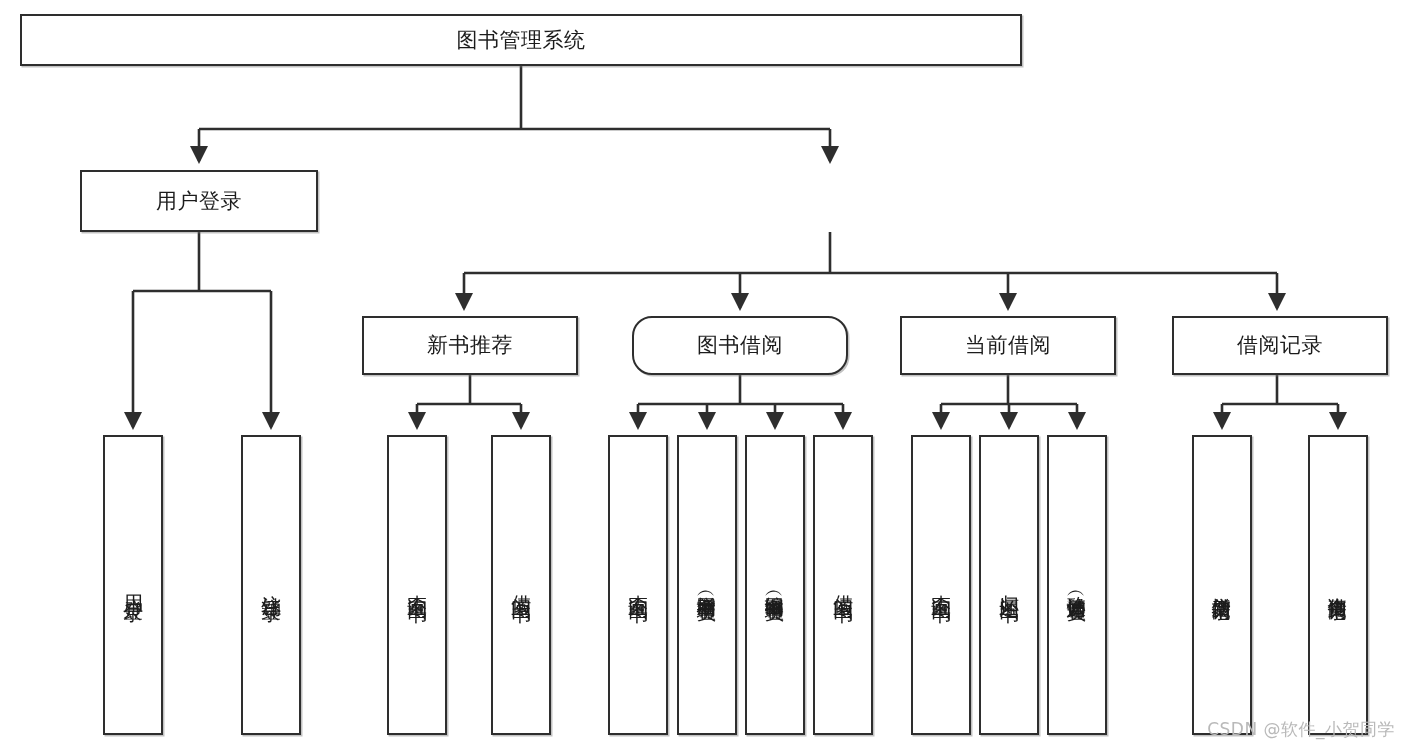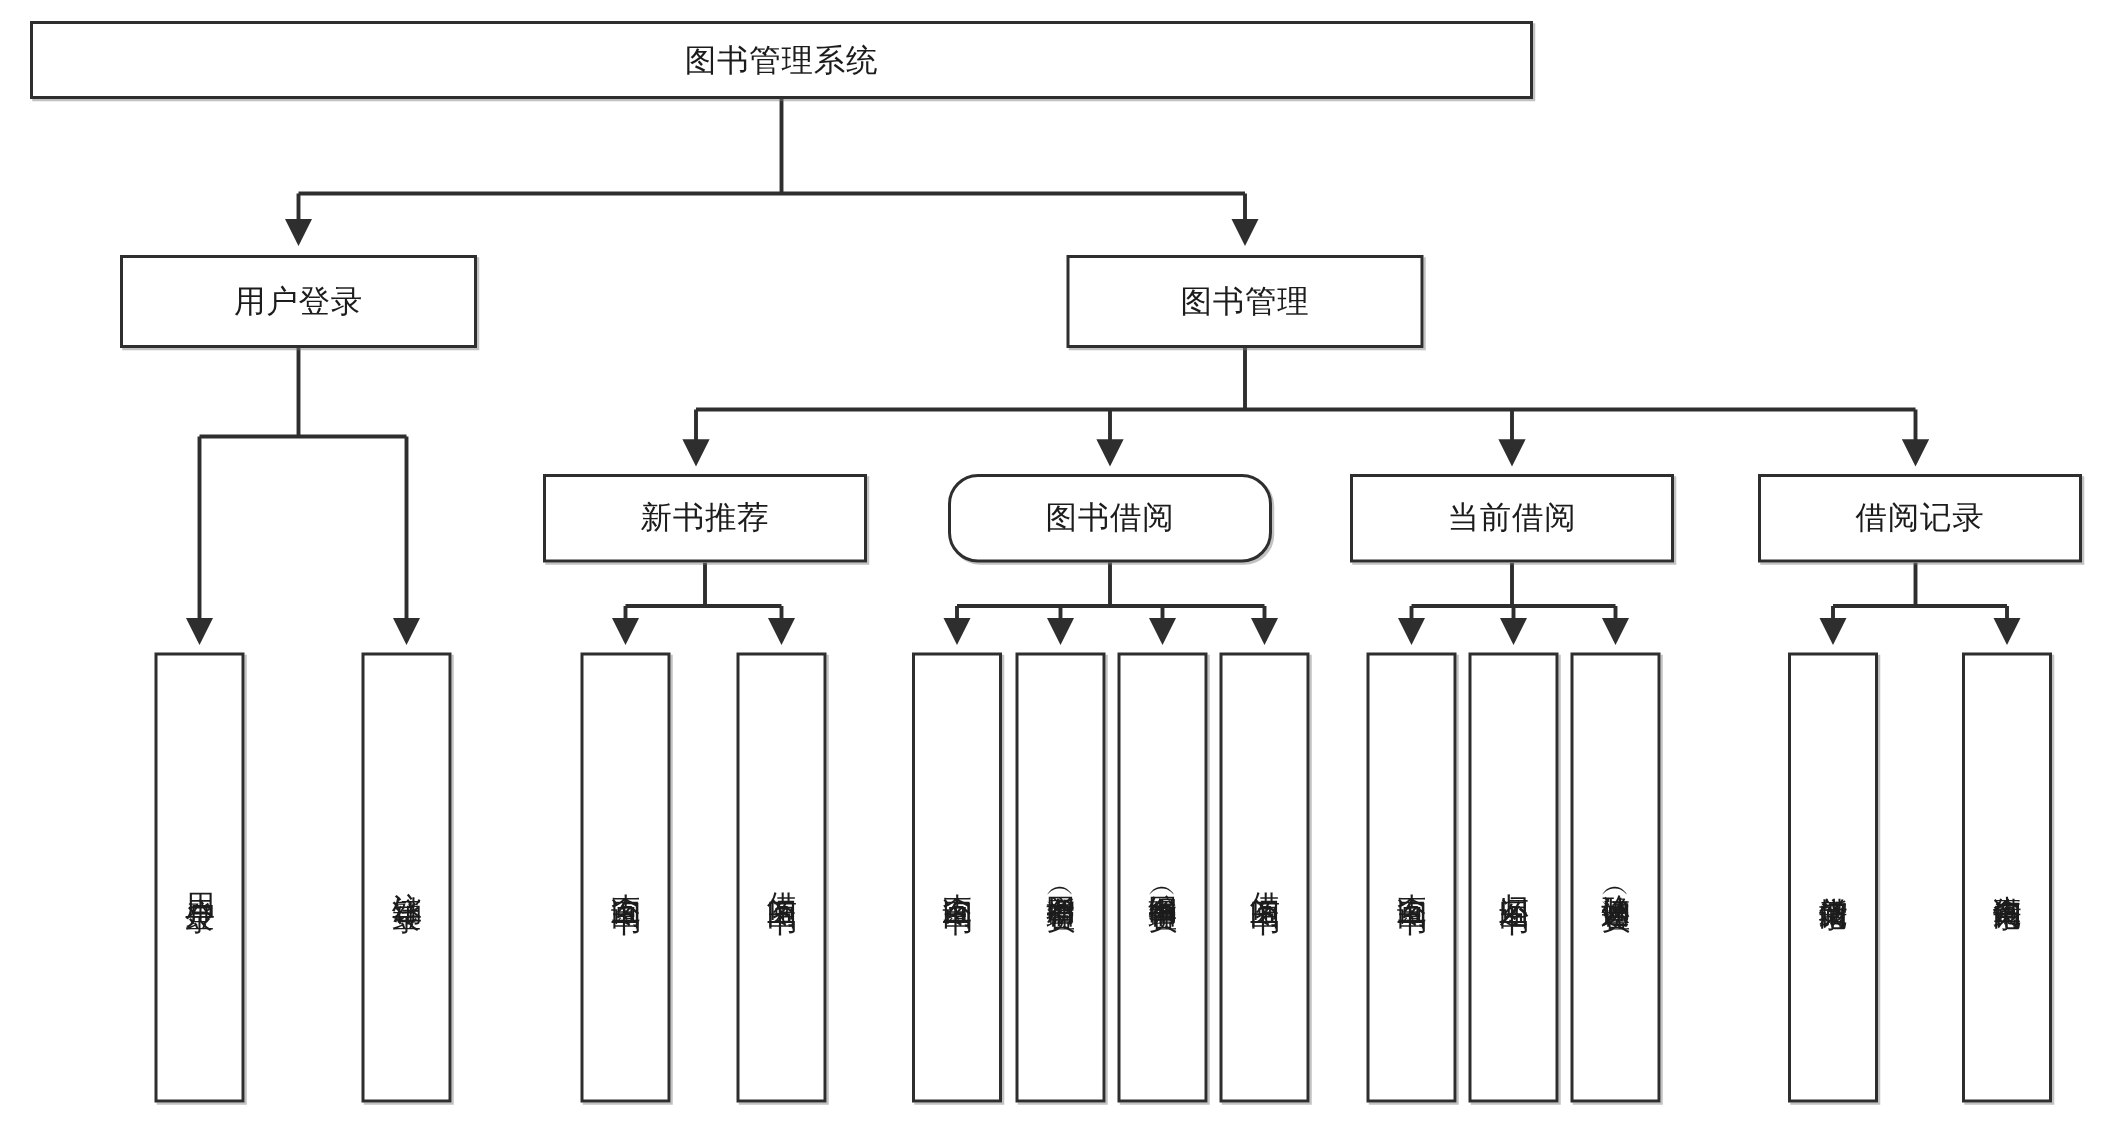--- a/index.html
+++ b/index.html
@@ -120,23 +120,20 @@
     </g>
   </svg>
 
   <div class="node" style="left:20px; top:14px; width:1002px; height:52px;">
     <span class="label">图书管理系统</span>
   </div>
 
   <div class="node" style="left:80px; top:170px; width:238px; height:62px;">
     <span class="label">用户登录</span>
   </div>
-  <div class="node" style="left:711px; top:170px; width:238px; height:62px;">
-    <span class="label">图书管理</span>
-  </div>
 
   <div class="node" style="left:362px; top:316px; width:216px; height:59px;">
     <span class="label">新书推荐</span>
   </div>
   <div class="node" style="left:632px; top:316px; width:216px; height:59px;border-radius:20px;">
     <span class="label">图书借阅</span>
   </div>
   <div class="node" style="left:1172px; top:316px; width:216px; height:59px;">
     <span class="label">借阅记录</span>
   </div>
@@ -181,13 +178,14 @@
     <span class="label">确认归还（管理员）</span>
   </div>
 
   <div class="node vertical tight" style="left:1192px; top:435px; width:60px; height:300px;">
     <span class="label">新增借阅记录</span>
   </div>
   <div class="node vertical tight" style="left:1308px; top:435px; width:60px; height:300px;">
     <span class="label">查询借阅记录</span>
   </div>
 
+  <div class="watermark">CSDN @软件_小贺同学</div>
 </div>
 
 </body></html>

